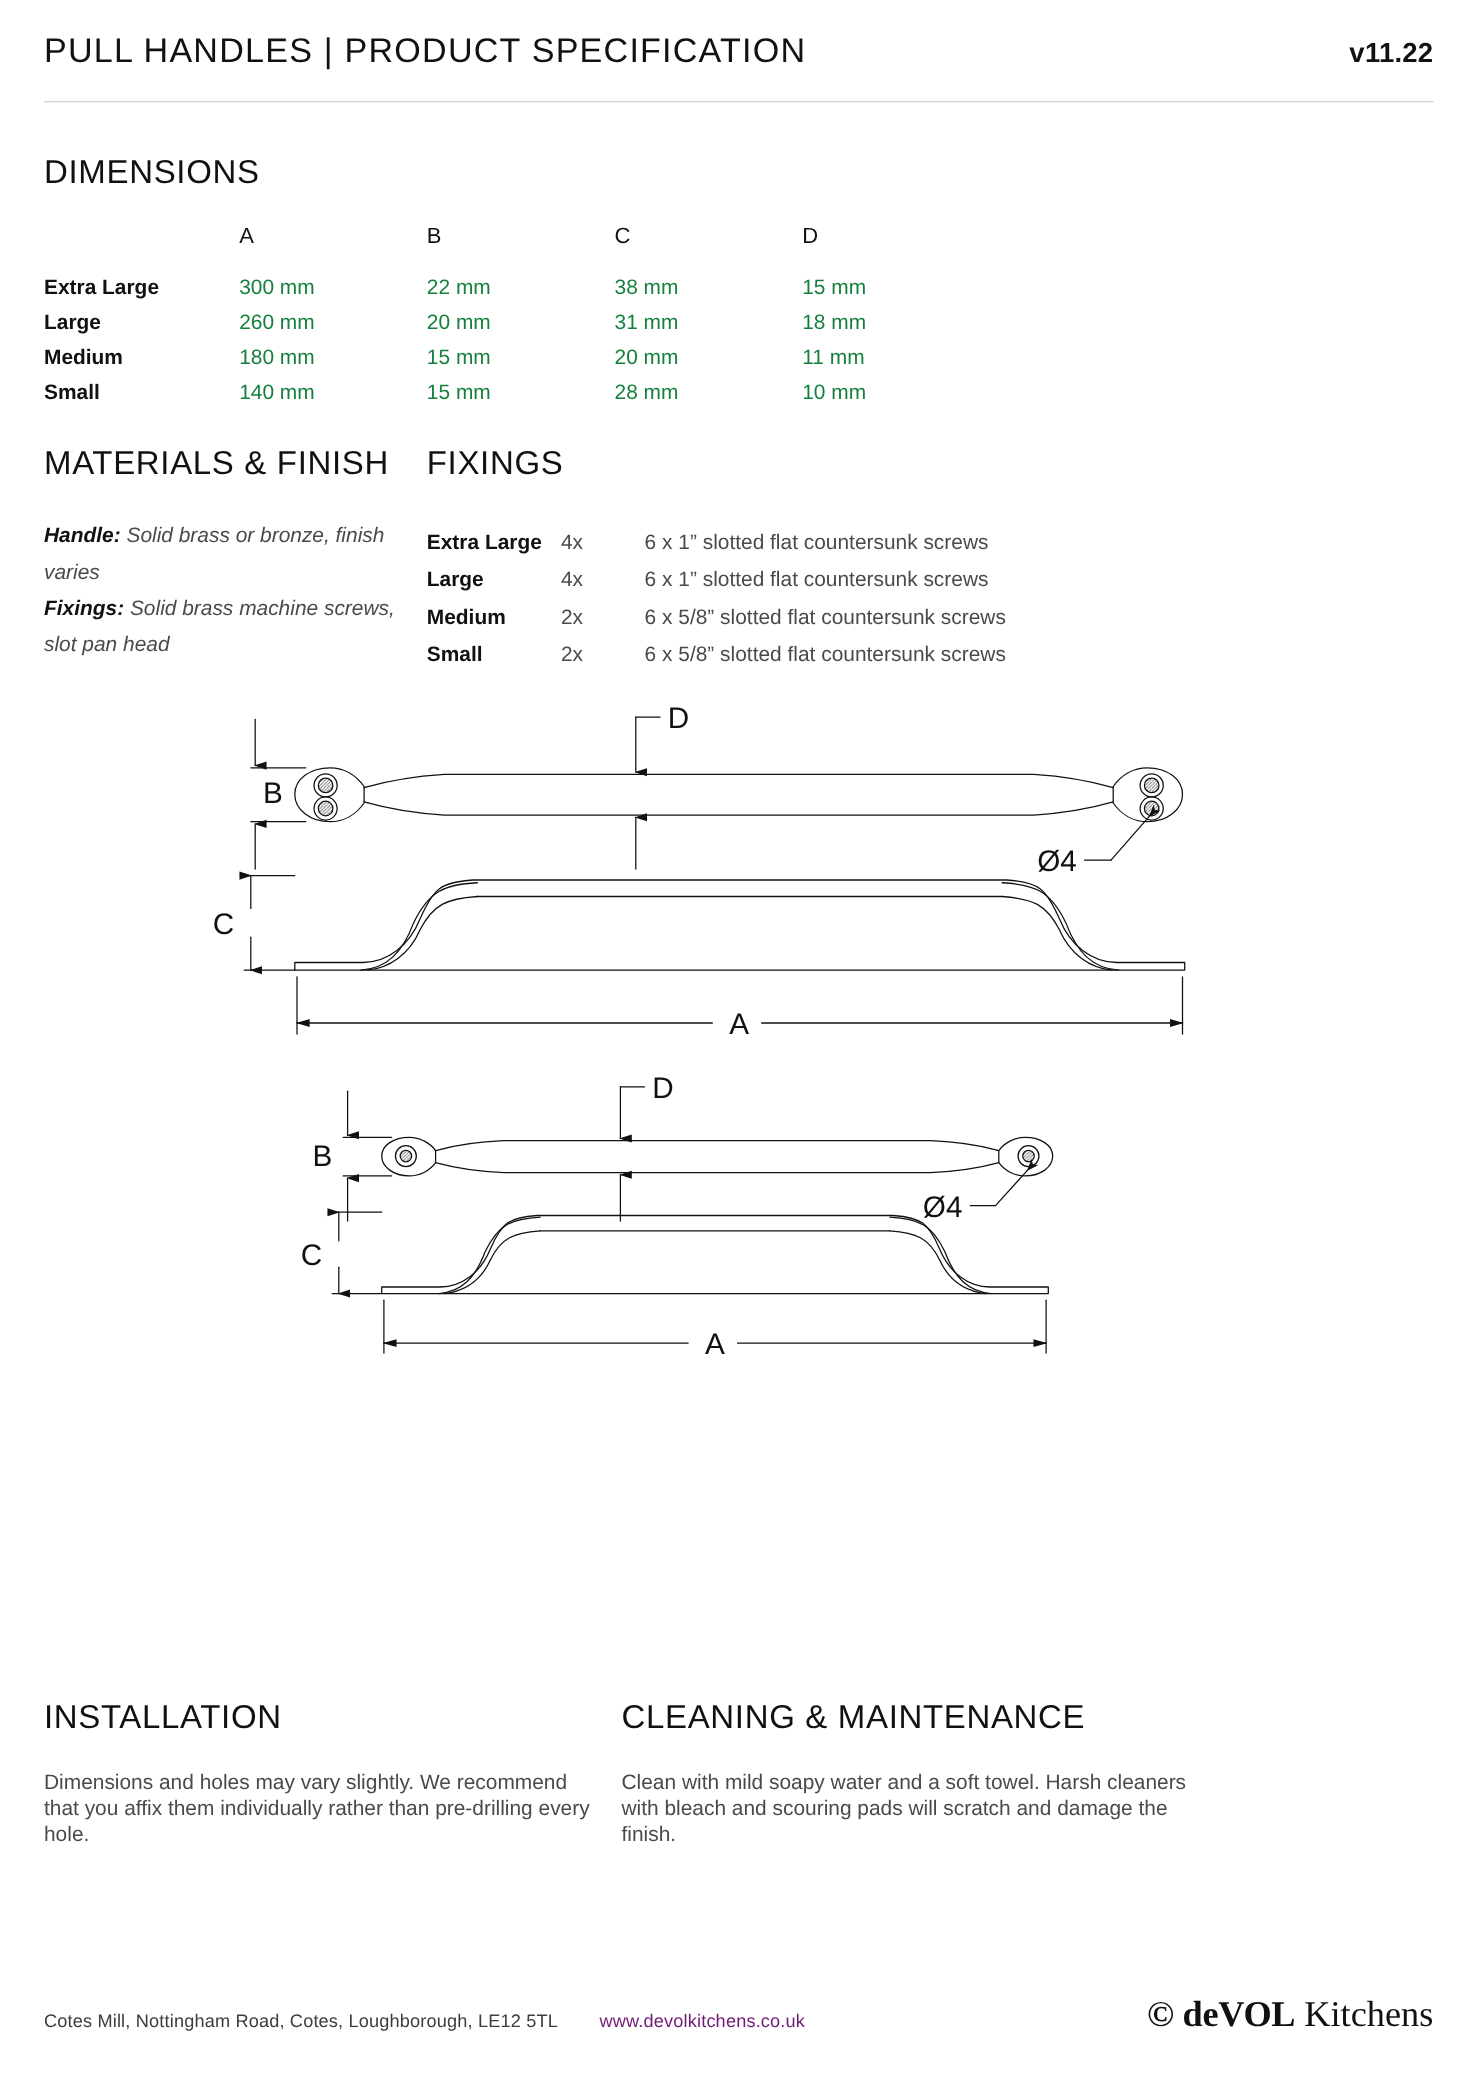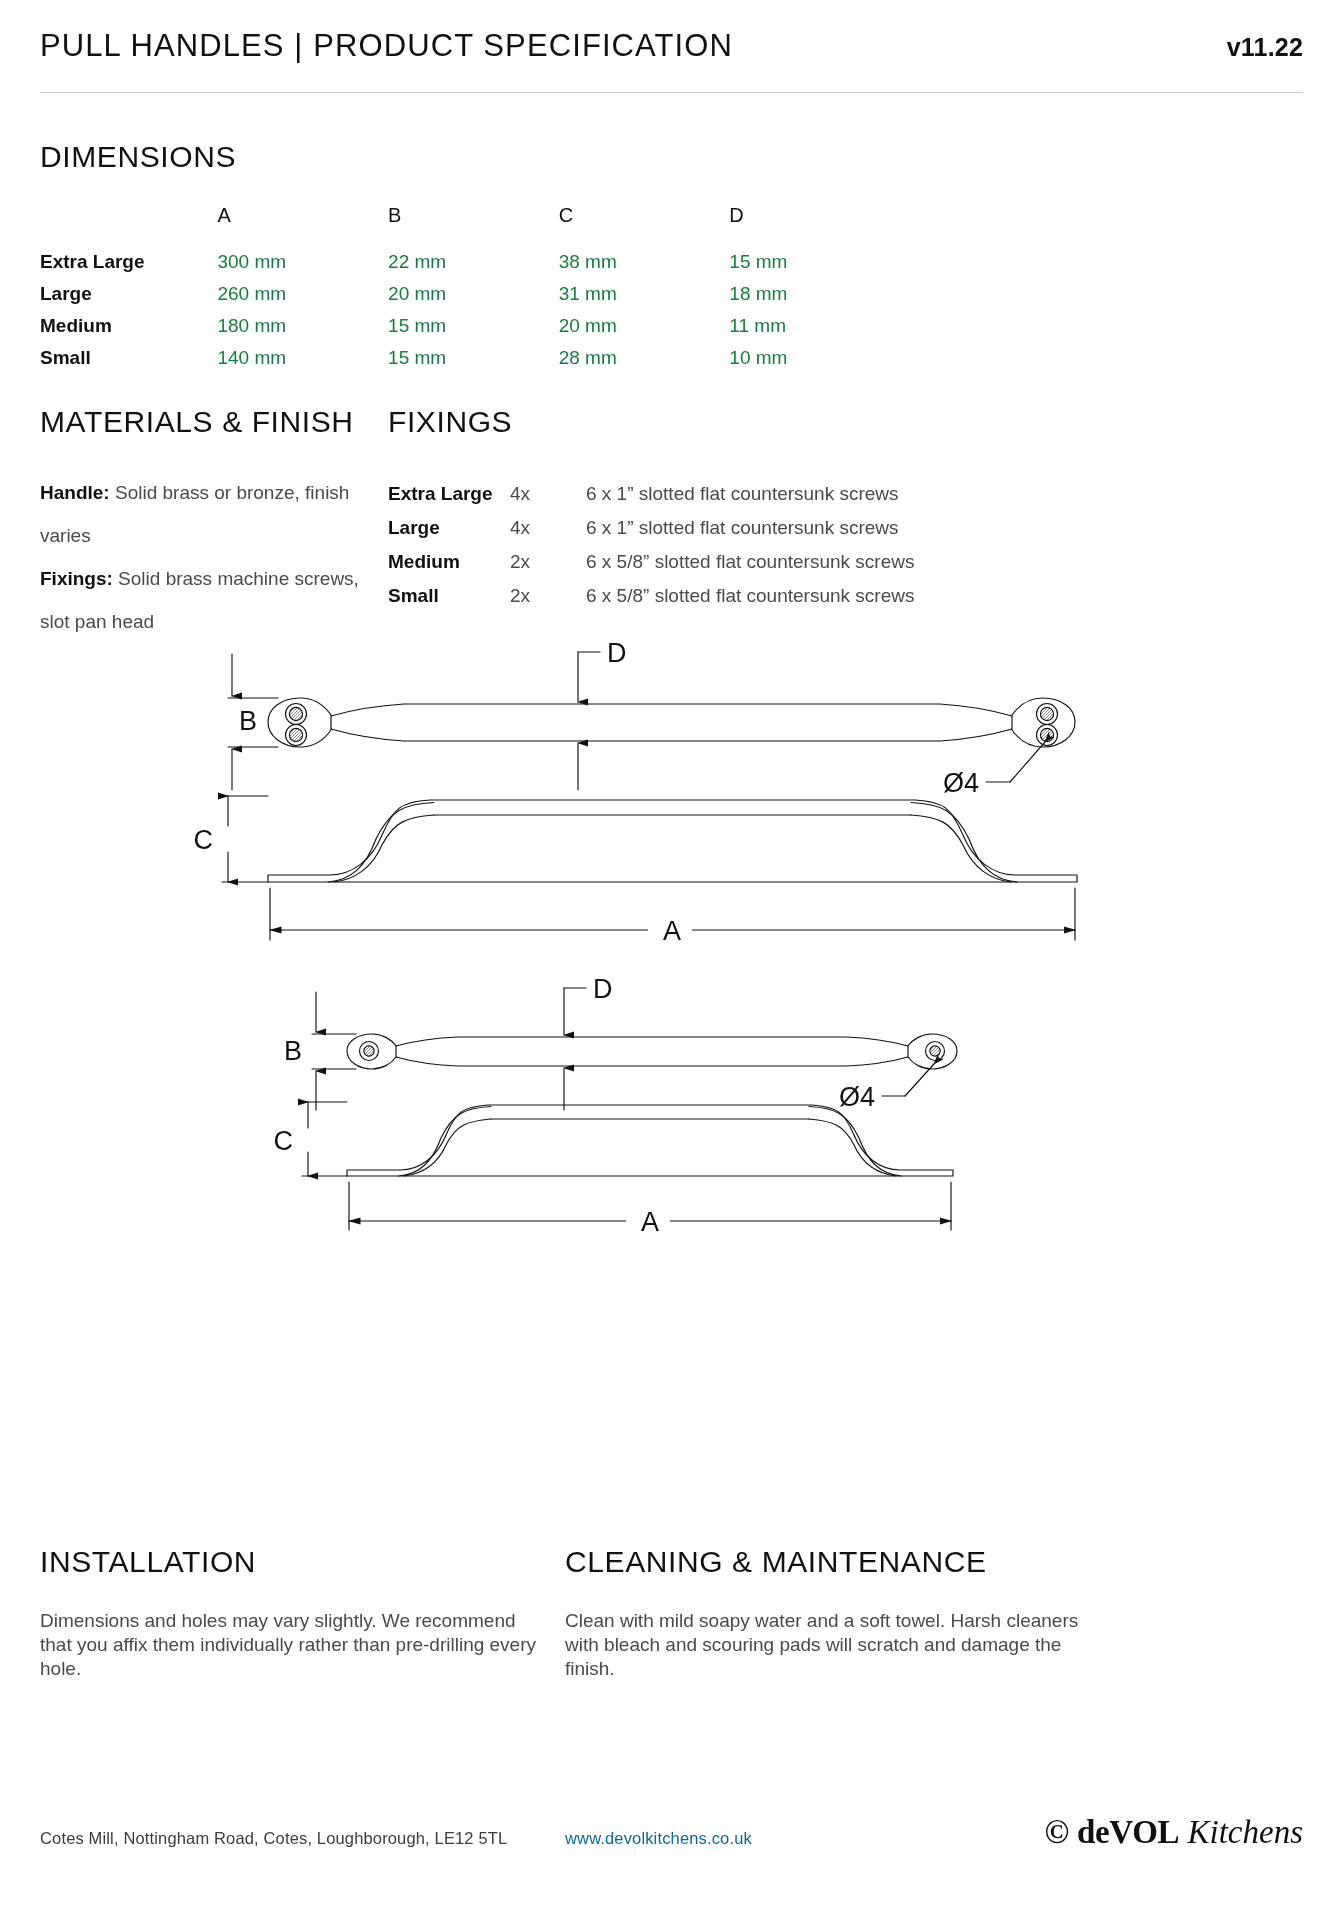--- a/index.html
+++ b/index.html
@@ -105,23 +105,24 @@
     width: 350px;
   }
   #fixings-section {
     position: absolute;
     left: 388px;
     top: 405px;
     width: 930px;
   }
   .body-line {
     font-size: 19px;
-    line-height: 43px;
+    line-height: 33px;
     color: #4a4a4a;
     font-weight: 400;
+    font-style: italic;
   }
   .body-line b { color: #111; font-weight: 700; }
   .mat-body { margin-top: 32px; }
 
   .fix-table {
     margin-top: 32px;
     border-collapse: collapse;
   }
   .fix-table td {
     font-size: 19px;
@@ -184,37 +185,37 @@
   .footer-addr {
     position: absolute;
     left: 0;
     top: 6px;
     font-size: 16.5px;
     color: #3c3c3c;
     letter-spacing: 0.15px;
   }
   .footer-web {
     position: absolute;
-    left: 525px;
+    left: 505px;
     top: 6px;
     font-size: 16.5px;
-    color: #0369a1;
+    color: #701a75;
     letter-spacing: 0.15px;
   }
   .footer-brand {
     position: absolute;
     right: 0;
     top: -9px;
     font-family: "Liberation Serif", serif;
     font-size: 33px;
     color: #111;
     white-space: nowrap;
   }
   .brand-devol { font-weight: 700; letter-spacing: -0.3px; }
-  .brand-kit { font-weight: 400; font-style: italic; }
+  .brand-kit { font-weight: 400; }
 </style>
 </head>
 <body>
 
 <div class="page">
 
   <div class="header">
     <div class="header-title">PULL HANDLES  |  PRODUCT SPECIFICATION</div>
     <div class="header-version">v11.22</div>
   </div>

